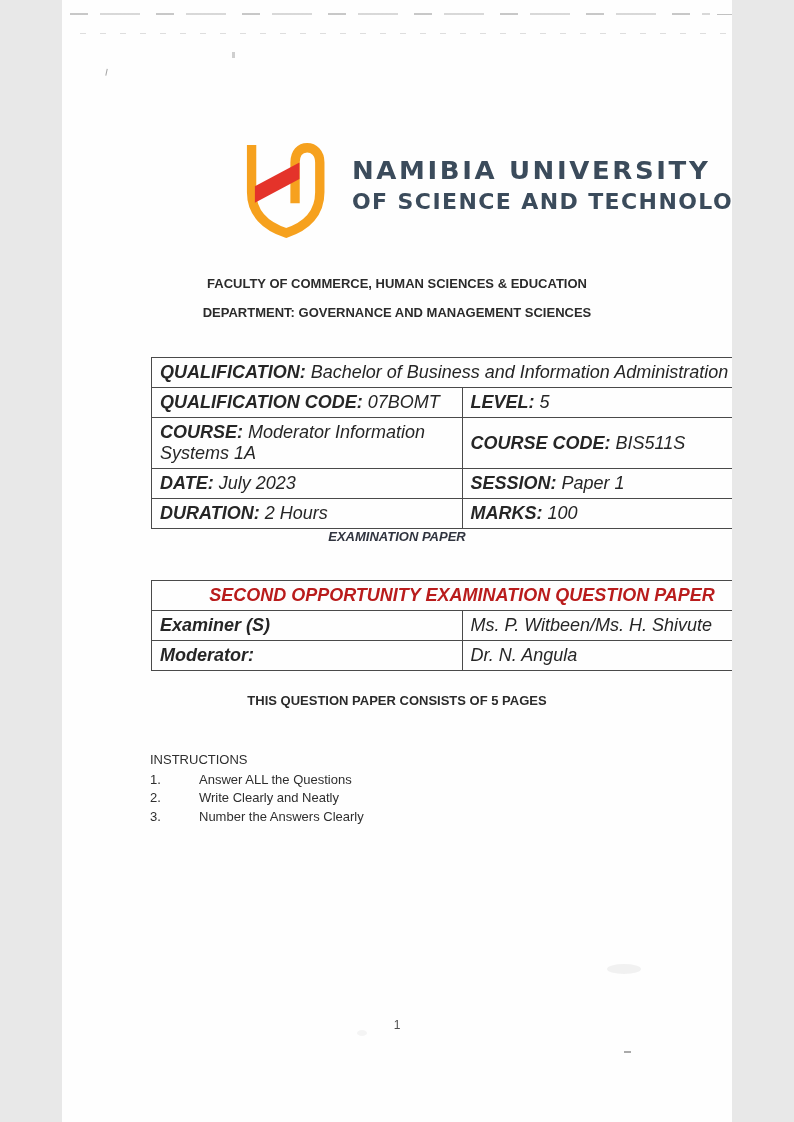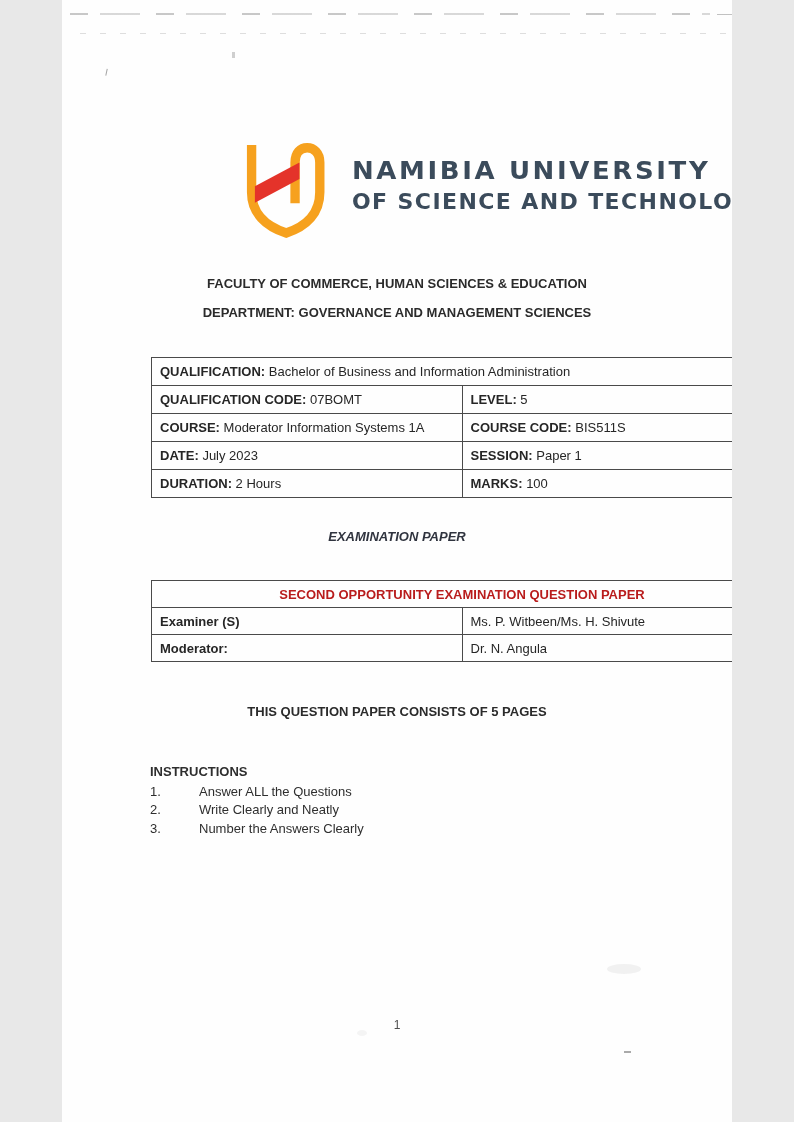--- a/index.html
+++ b/index.html
@@ -59,44 +59,45 @@
     font-size: 22px; font-weight: bold; letter-spacing: 1.4px; margin-top: 3px;
     font-family: "DejaVu Sans", sans-serif; transform: scaleY(.94);
   }
 
   
   .center-line { position: absolute; left: 0; width: 100%; text-align: center;
     font-weight: bold; font-size: 13px; color: #2b2b2b; }
   .faculty-line { top: 276px; }
   .department-line { top: 305px; }
   .exam-heading { top: 529px; color: #30343f; font-style: italic; }
-  .consists-1 { top: 693px; margin-top: 11px; }
+  .consists-1 { top: 693px; }
   .consists-2 { top: 712px; }
 
   
   table { border-collapse: collapse; table-layout: fixed; }
   .doc-table { position: absolute; left: 89px; width: 622px; }
   .course-table { top: 357px; }
   .exam-table { top: 580px; }
   td, th {
     border: 1.6px solid #4a4a4a;
-    font-size: 13px; font-weight: normal;
+    font-size: 18px; font-weight: normal;
     padding: 4px 8px;
     height: 28px;
     vertical-align: middle;
     text-align: left;
     color: #262626;
+    font-style: italic;
   }
   .exam-table td, .exam-table th { height: 27px; }
   .lbl { font-weight: bold; }
   th.tbl-title { text-align: center; font-weight: bold; color: #b91c1c; }
 
   
   .instructions { position: absolute; left: 88px; top: 752px; width: 420px; font-size: 13px; }
-  .instructions .instr-title { font-weight: bold; margin-bottom: 4px; margin-top: 12px; }
+  .instructions .instr-title { font-weight: normal; margin-bottom: 4px; }
   .instr-row { display: flex; line-height: 18.4px; }
   .instr-num { width: 49px; flex: 0 0 49px; }
 
   .page-number { position: absolute; top: 1018px; left: 0; width: 100%;
     text-align: center; font-size: 12px; color: #4f4f4f; }
 </style>
 </head>
 <body>
 
 <div class="page">

